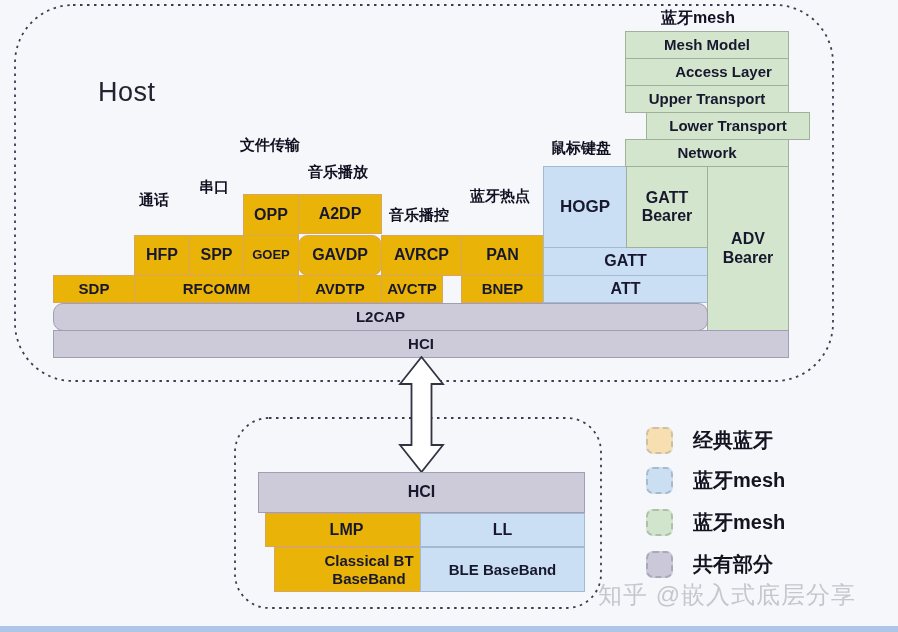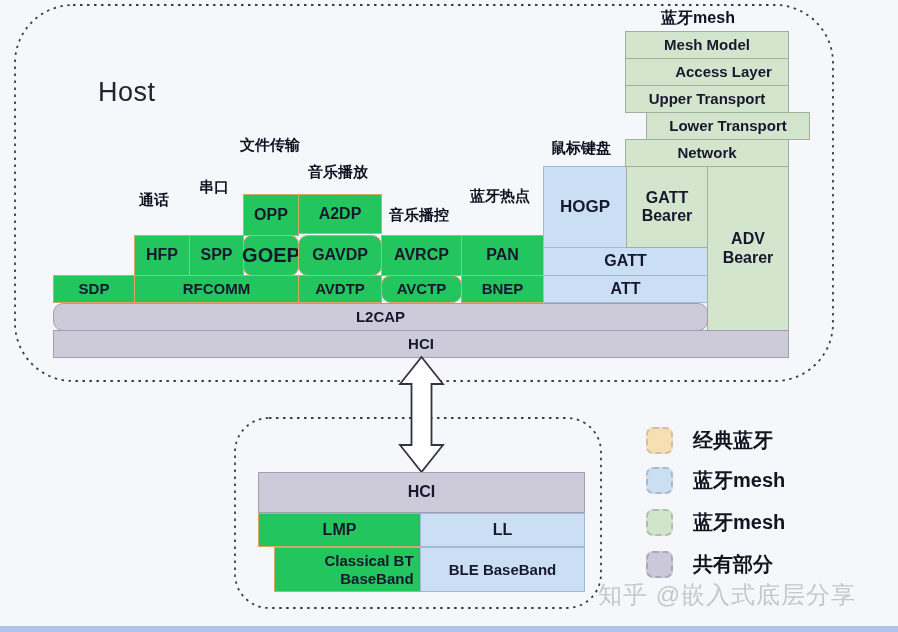--- a/index.html
+++ b/index.html
@@ -34,55 +34,55 @@
     justify-content: center;
     text-align: center;
     font-weight: 700;
     color: #17172e;
     font-size: 15px;
     line-height: 1.15;
     border: 1px solid #999;
   }
   .multiline { white-space: pre-line; }
 
-  .cat-classic { background: #22c55e; border-color: #d9a662; text-align: right; }
+  .cat-classic { background: #eab308; border-color: #d9a662; }
   .cat-ble     { background: #cbdff4; border-color: #a4b9d2; }
   .cat-mesh    { background: #d3e5cd; border-color: #9fb19c; }
   .cat-shared  { background: #cdcbda; border-color: #a19eb1; }
 
   
   #b-sdp            { left: 53px;  top: 275px; width: 82px;  height: 28px; }
   #b-rfcomm         { left: 134px; top: 275px; width: 165px; height: 28px; }
   #b-avdtp          { left: 298px; top: 275px; width: 84px;  height: 28px; }
-  #b-avctp          { left: 381px; top: 275px; width: 81px;  height: 28px; border-radius: 10px; }
+  #b-avctp          { left: 381px; top: 275px; width: 62px;  height: 28px; }
   #b-bnep           { left: 461px; top: 275px; width: 83px;  height: 28px; }
   #b-hfp            { left: 134px; top: 235px; width: 56px;  height: 41px; font-size: 16px; }
   #b-spp            { left: 189px; top: 235px; width: 55px;  height: 41px; font-size: 16px; }
-  #b-goep           { left: 243px; top: 235px; width: 56px;  height: 41px; font-size: 20px; border-radius: 9px; }
+  #b-goep           { left: 243px; top: 235px; width: 56px;  height: 41px; font-size: 13px; }
   #b-gavdp          { left: 298px; top: 235px; width: 84px;  height: 41px; font-size: 16px; border-radius: 10px; }
   #b-avrcp          { left: 381px; top: 235px; width: 81px;  height: 41px; font-size: 16px; }
   #b-pan            { left: 461px; top: 235px; width: 83px;  height: 41px; font-size: 16px; }
   #b-opp            { left: 243px; top: 194px; width: 56px;  height: 42px; font-size: 16px; }
   #b-a2dp           { left: 298px; top: 194px; width: 84px;  height: 40px; font-size: 16px; }
   #b-hogp           { left: 543px; top: 166px; width: 84px;  height: 82px; font-size: 17px; }
   #b-gatt           { left: 543px; top: 247px; width: 165px; height: 29px; font-size: 16px; }
   #b-att            { left: 543px; top: 275px; width: 165px; height: 28px; font-size: 16px; }
   #b-gattbearer     { left: 626px; top: 166px; width: 82px;  height: 82px; font-size: 16px; }
   #b-advbearer      { left: 707px; top: 166px; width: 82px;  height: 165px; font-size: 16px; }
   #b-meshmodel      { left: 625px; top: 31px;  width: 164px; height: 28px; }
   #b-accesslayer    { left: 625px; top: 58px;  width: 164px; height: 28px; padding-left: 33px; }
   #b-uppertransport { left: 625px; top: 85px;  width: 164px; height: 28px; }
   #b-lowertransport { left: 625px; top: 112px; width: 164px; height: 28px; margin-left: 21px; }
   #b-network        { left: 625px; top: 139px; width: 164px; height: 28px; }
   #b-l2cap          { left: 53px;  top: 303px; width: 655px; height: 28px; border-radius: 10px; }
   #b-hcihost        { left: 53px;  top: 330px; width: 736px; height: 28px; }
 
   
   #b-hcic           { left: 258px; top: 472px; width: 327px; height: 41px; font-size: 16px; }
-  #b-lmp            { left: 258px; top: 513px; width: 163px; height: 34px; font-size: 16px; }
+  #b-lmp            { left: 265px; top: 513px; width: 163px; height: 34px; font-size: 16px; }
   #b-ll             { left: 420px; top: 513px; width: 165px; height: 34px; font-size: 16px; }
   #b-classicalbb    { left: 274px; top: 547px; width: 190px; height: 45px; }
   #b-blebb          { left: 420px; top: 547px; width: 165px; height: 45px; }
 
   
   .flabel {
     position: absolute;
     transform: translateX(-50%);
     font-size: 15px;
     font-weight: 700;

